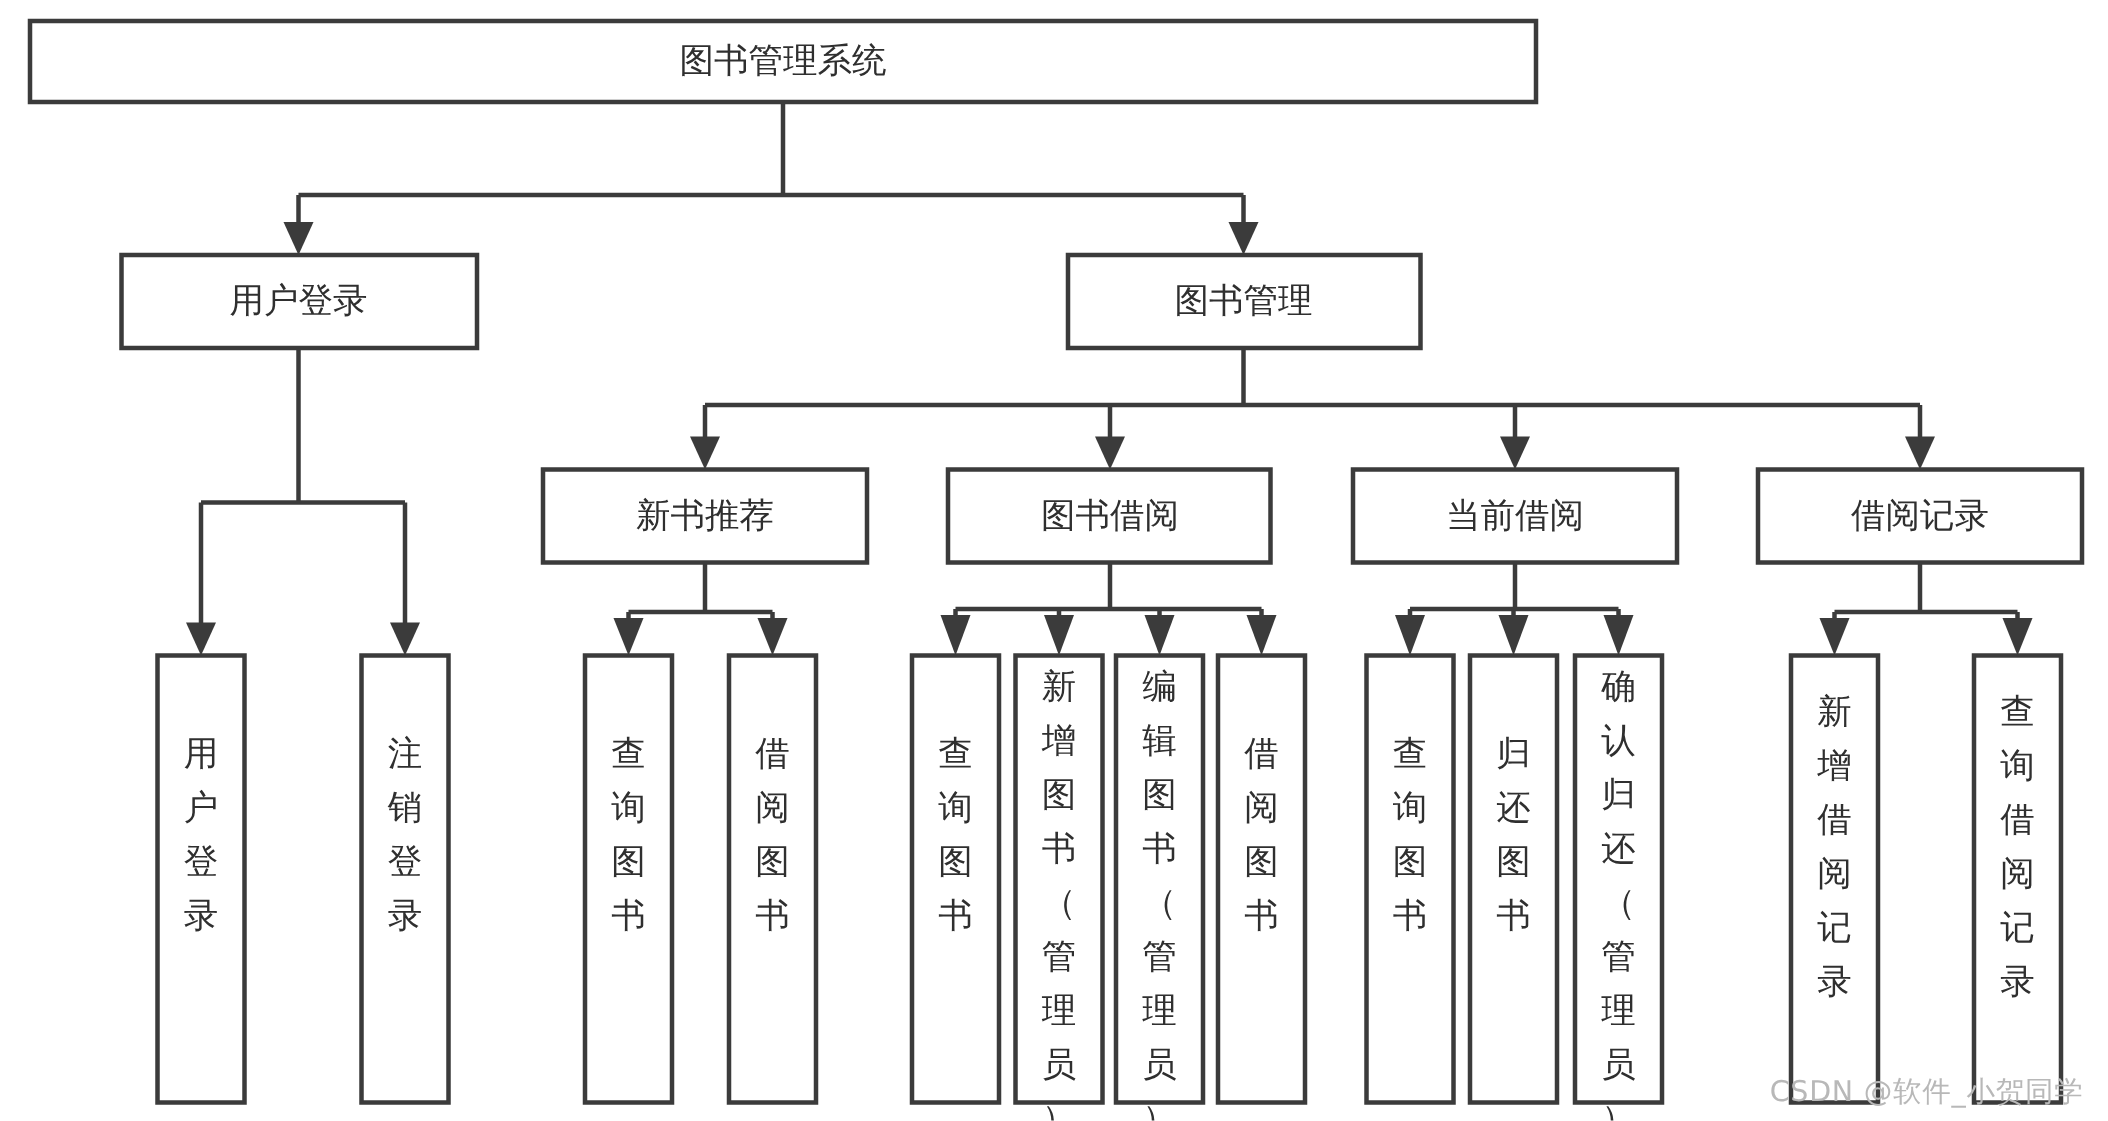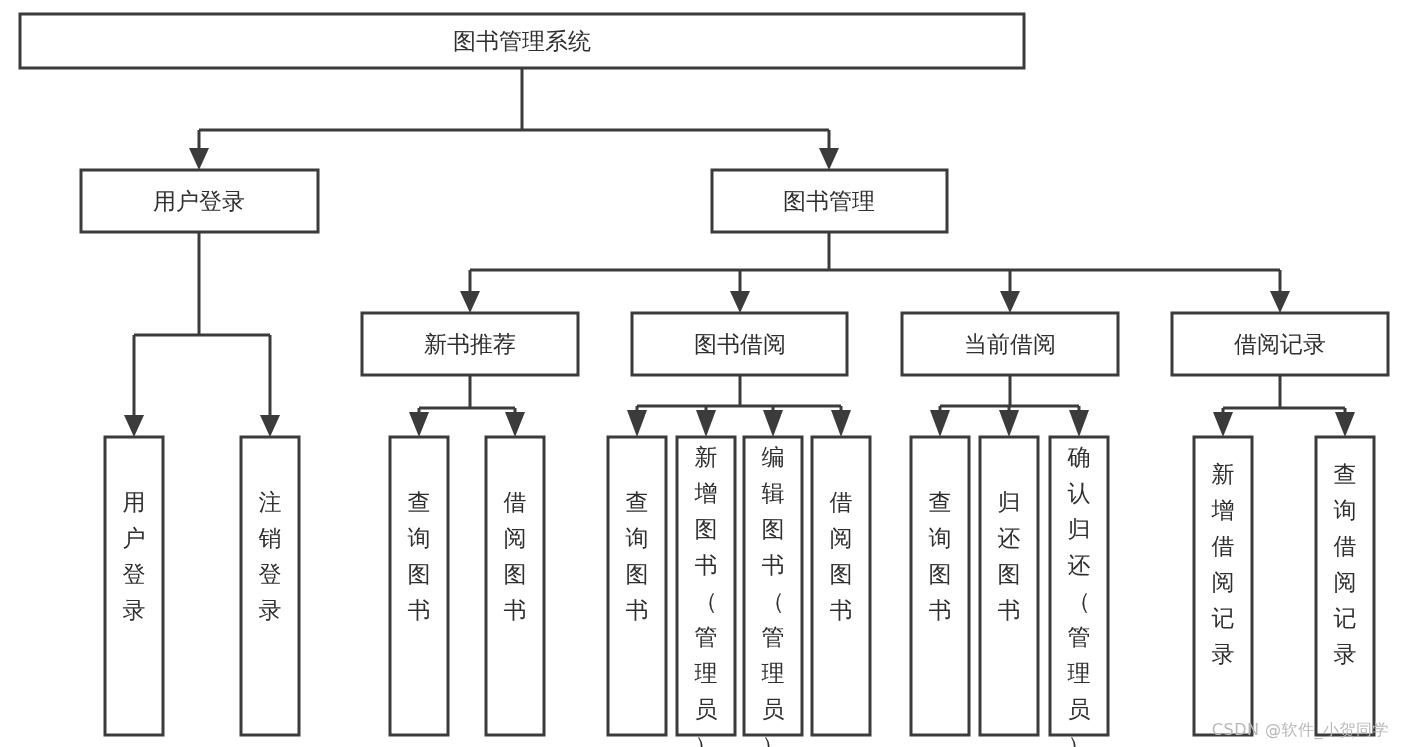--- a/index.html
+++ b/index.html
@@ -59,21 +59,21 @@
     font-family: "DejaVu Sans", "Liberation Sans", sans-serif;
     font-size: 23px;
     fill: #2f2f2f;
     text-anchor: middle;
   }
   .watermark {
     position: absolute;
     right: 16px;
     bottom: 6px;
     font-family: "DejaVu Sans", "Liberation Sans", sans-serif;
-    font-size: 16px;
+    font-size: 19px;
     color: #b8b8b8;
     white-space: nowrap;
     pointer-events: none;
     letter-spacing: 0.5px;
   }
 </style>
 </head>
 <body>
 
 <div id="diagram-root">

